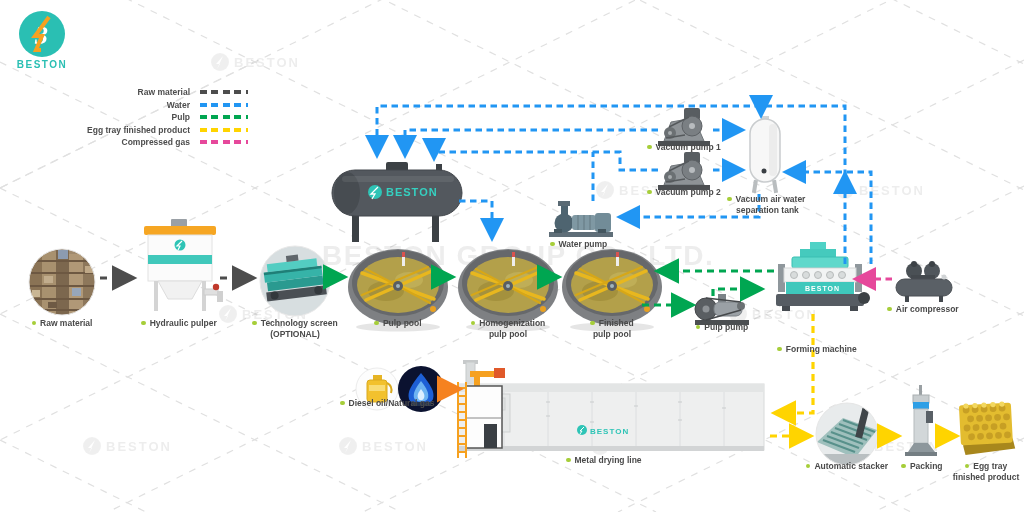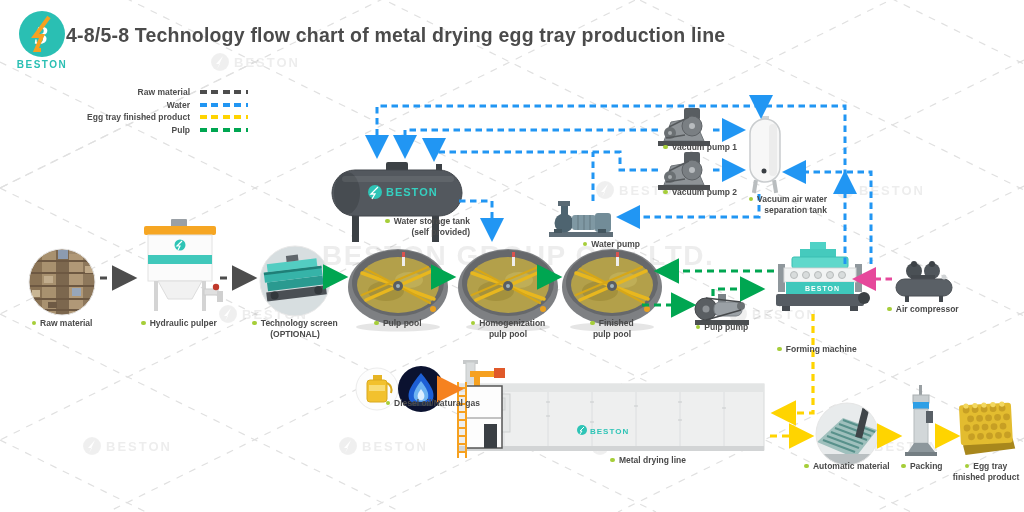--- a/index.html
+++ b/index.html
@@ -12,21 +12,21 @@
   #logo .word{font-size:10px;font-weight:bold;color:#2abfb3;letter-spacing:1.5px;margin-top:1px}
   #title{left:66px;top:24px;font-size:19.5px;font-weight:bold;color:#4b4b4b;letter-spacing:.2px;white-space:nowrap}
   
   #legend{left:58px;top:86px}
   .lg-row{display:flex;align-items:center;height:12.5px}
   .lg-label{width:132px;text-align:right;font-size:8.5px;font-weight:bold;color:#4d4d4d}
   .lg-dash{width:48px;height:3.6px;margin-left:10px;
            background:repeating-linear-gradient(90deg,var(--c) 0 7px,transparent 7px 11.5px)}
   
   .lbl{position:absolute;font-size:8.5px;font-weight:bold;color:#4a4a4a;line-height:1.3;text-align:center;z-index:6}
-  .lbl.la{text-align:right}
+  .lbl.la{text-align:left}
   .dot{display:inline-block;width:4.5px;height:4.5px;border-radius:50%;background:#a6ce39;
        margin-right:4px;vertical-align:1px}
   
   .wm{position:absolute;display:flex;align-items:center;gap:4px;opacity:.15;z-index:0;
       transform:translate(-50%,-50%)}
   .wm span{font-size:13px;font-weight:bold;color:#8a8a8a;letter-spacing:2px}
   #wm-big{left:322px;top:240px;font-size:28px;font-weight:bold;color:#8a8a8a;opacity:.15;
           letter-spacing:1.5px;white-space:nowrap;z-index:0}
   .eq{position:absolute;z-index:2}
   #flow{position:absolute;left:0;top:0;z-index:4}
@@ -126,38 +126,41 @@
     </div>
 
   <div id="logo" class="abs">
     <svg width="48" height="48" style="margin:0 auto">
       <circle cx="24" cy="24" r="23" fill="#2abfb3"></circle>
       <text x="17" y="34" font-size="26" font-weight="bold" font-style="italic" font-family="Liberation Serif,serif" fill="#ffffff">3</text>
       <path d="M31,7 L17,26 L24,26 L18,40 L23,40" fill="none" stroke="#f6a120" stroke-width="4"></path>
     </svg>
     <div class="word">BESTON</div>
   </div>
-  <div id="title" class="abs">4-8/5-8 Technology flow chart of metal drying egg tray production line</div>
 
   <div id="legend" class="abs">
     <div class="lg-row">
       <div class="lg-label">Raw material</div>
       <div class="lg-dash" style="--c: #4d4d4d;"></div>
     </div>
     <div class="lg-row">
       <div class="lg-label">Water</div>
       <div class="lg-dash" style="--c: #2196f3;"></div>
     </div>
     <div class="lg-row">
+      <div class="lg-label">Pulp</div>
+      <div class="lg-dash" style="--c: #00a651;"></div>
+    </div>
+    <div class="lg-row">
       <div class="lg-label">Egg tray finished product</div>
       <div class="lg-dash" style="--c: #ffd400;"></div>
     </div>
     <div class="lg-row">
-      <div class="lg-label">Pulp</div>
-      <div class="lg-dash" style="--c: #00a651;"></div>
+      <div class="lg-label">Compressed gas</div>
+      <div class="lg-dash" style="--c: #e6489b;"></div>
     </div>
   </div>
 
   <div class="eq" style="left:28px;top:248px">
     <svg width="68" height="68">
       <defs>
           <clipPath id="cpRaw">
             <circle cx="34" cy="34" r="33"></circle>
           </clipPath>
         </defs>
@@ -653,24 +656,20 @@
     <span class="dot"></span><span>Pulp pool</span>
   </div>
   <div class="lbl" style="left:458px;top:318px;width:100px">
     <div><span class="dot"></span><span>Homogenization</span></div>
     <div>pulp pool</div>
   </div>
   <div class="lbl" style="left:562px;top:318px;width:100px">
     <div><span class="dot"></span><span>Finished</span></div>
     <div>pulp pool</div>
   </div>
-  <div class="lbl la" style="left:350px;top:216px;width:120px">
-    <div><span class="dot"></span><span>Water storage tank</span></div>
-    <div style="padding-left:9px">(self provided)</div>
-  </div>
   <div class="lbl la" style="left:550px;top:239px;width:90px">
     <span class="dot"></span><span>Water pump</span>
   </div>
   <div class="lbl la" style="left:647px;top:142px;width:90px">
     <span class="dot"></span><span>Vacuum pump 1</span>
   </div>
   <div class="lbl la" style="left:647px;top:187px;width:90px">
     <span class="dot"></span><span>Vacuum pump 2</span>
   </div>
   <div class="lbl la" style="left:727px;top:194px;width:100px">
@@ -686,21 +685,21 @@
   <div class="lbl" style="left:873px;top:304px;width:100px">
     <span class="dot"></span><span>Air compressor</span>
   </div>
   <div class="lbl la" style="left:340px;top:398px;width:140px">
     <span class="dot"></span><span>Diesel oil/Natural gas</span>
   </div>
   <div class="lbl la" style="left:566px;top:455px;width:120px">
     <span class="dot"></span><span>Metal drying line</span>
   </div>
   <div class="lbl" style="left:797px;top:461px;width:100px">
-    <span class="dot"></span><span>Automatic material</span>
+    <span class="dot"></span><span>Automatic stacker</span>
   </div>
   <div class="lbl" style="left:872px;top:461px;width:100px">
     <span class="dot"></span><span>Packing</span>
   </div>
   <div class="lbl" style="left:936px;top:461px;width:100px">
     <div><span class="dot"></span><span>Egg tray</span></div>
     <div>finished product</div>
   </div>
 
 </div>

